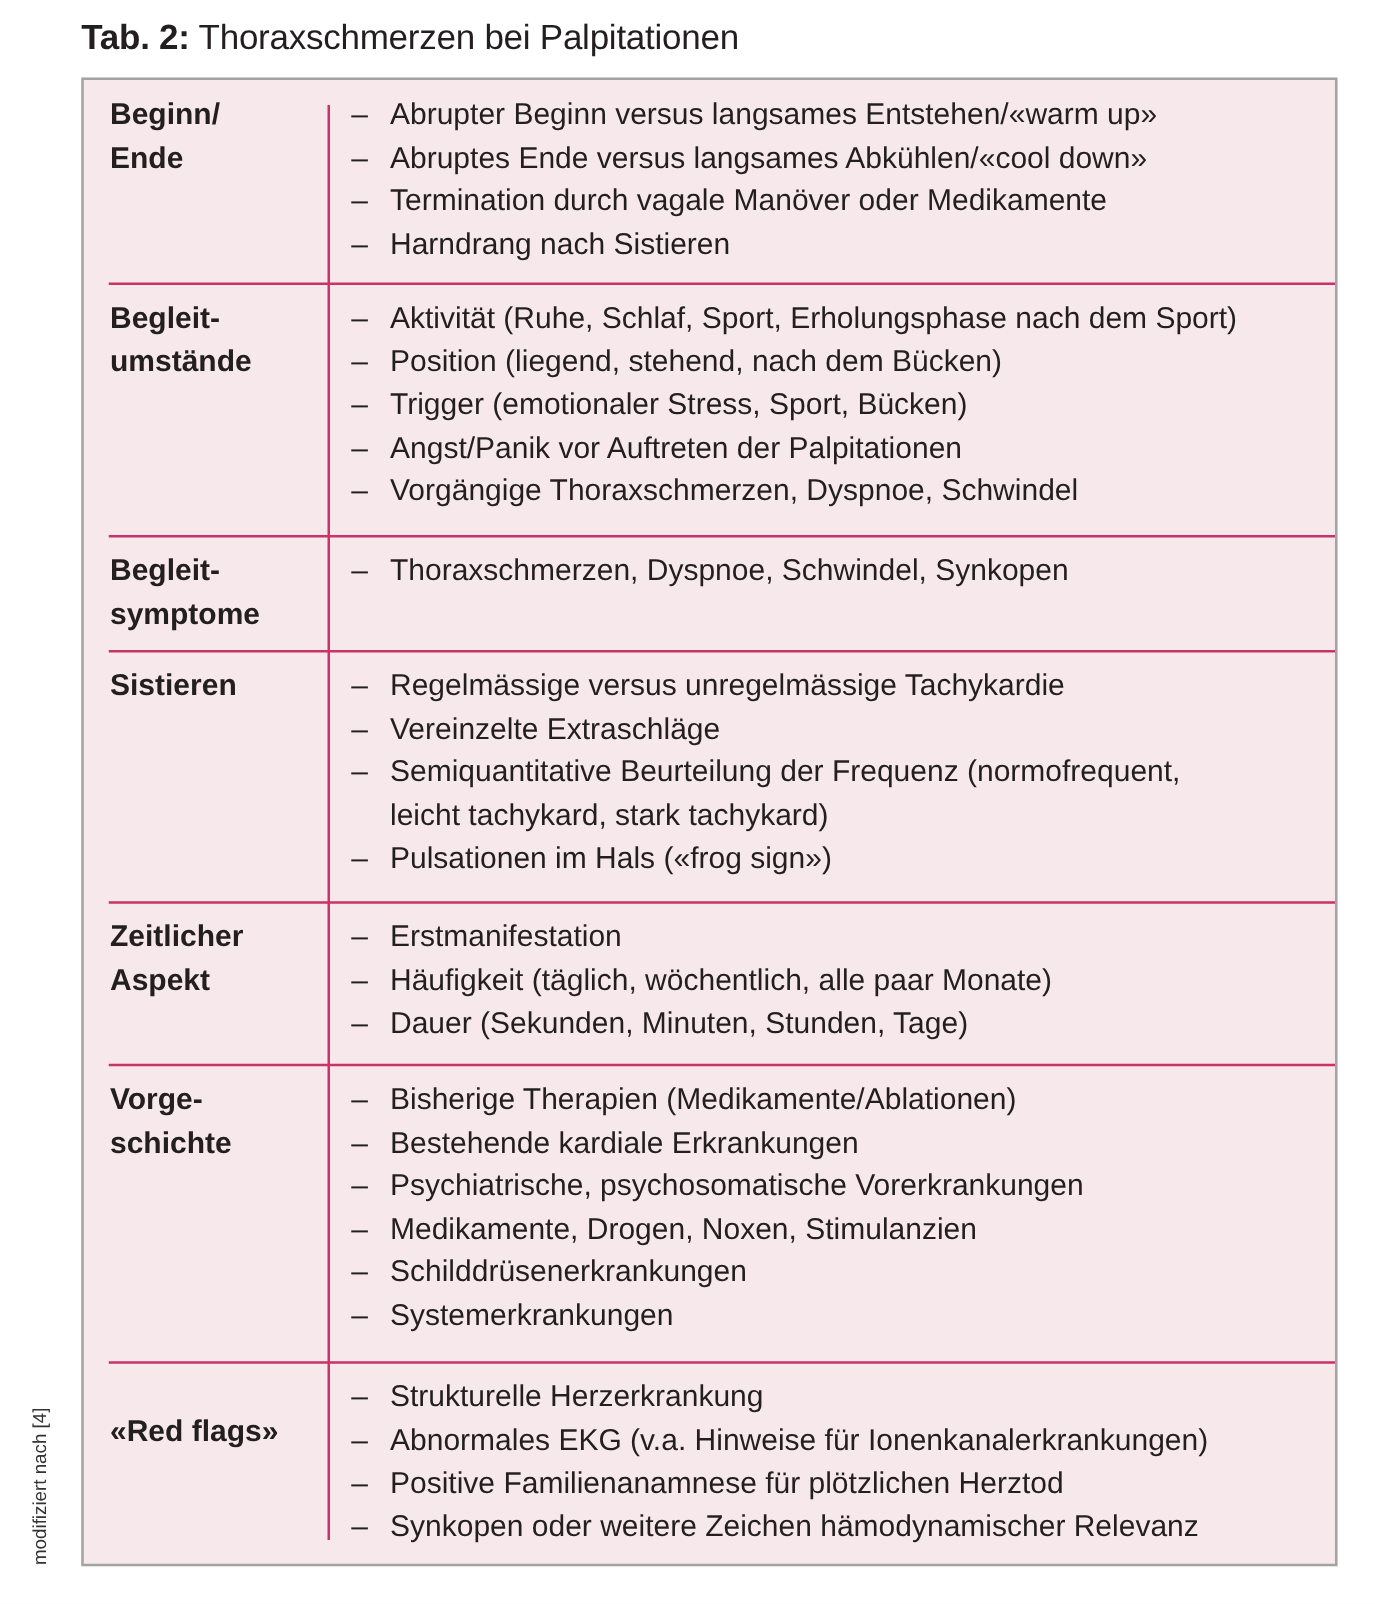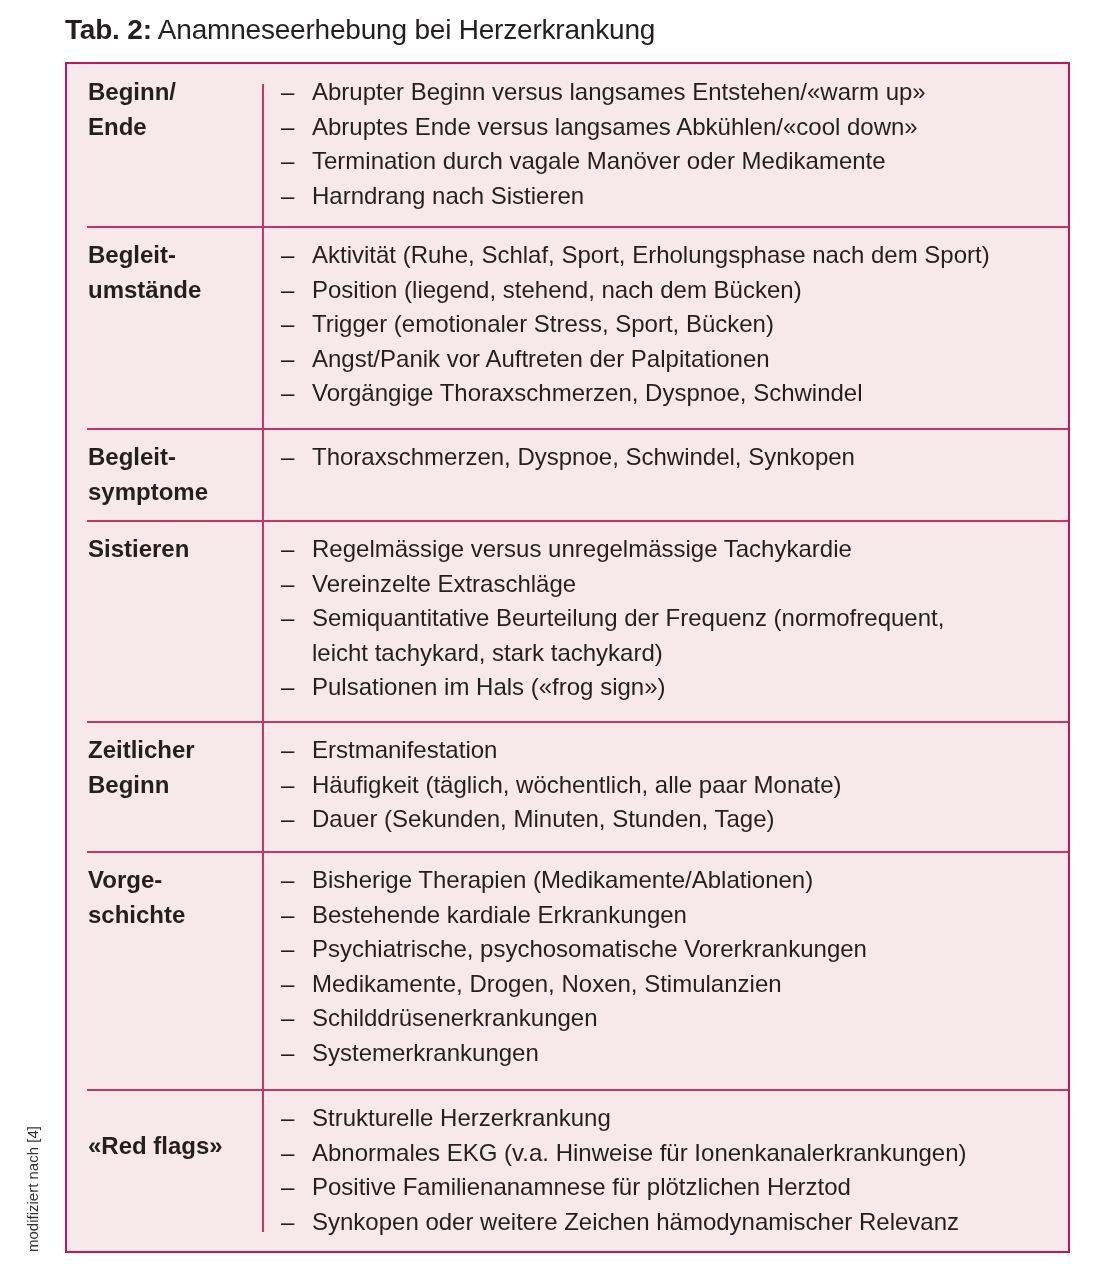--- a/index.html
+++ b/index.html
@@ -3,35 +3,35 @@
   <meta charset="utf-8">
   <style>
     html, body { margin: 0; padding: 0; background: #ffffff; }
     body { width: 1100px; height: 1283px; position: relative; overflow: hidden;
            font-family: "Liberation Sans", sans-serif; color: #231f20; }
     .title { position: absolute; left: 65px; top: 14px; font-size: 28px; letter-spacing: -0.2px; }
     .title .bold { font-weight: bold; }
     .side-note { position: absolute; left: 24px; top: 1252px; transform-origin: left top;
                  transform: rotate(-90deg); font-size: 15px; color: #333; white-space: nowrap; }
     .table { position: absolute; left: 65px; top: 62px; width: 1001px; height: 1187px;
-             border: 2px solid #be185d; background: #f7e9eb; box-sizing: content-box; }
+             border: 2px solid #a3a3a3; background: #f7e9eb; box-sizing: content-box; }
     .vline { position: absolute; left: 195px; top: 20px; width: 2px; height: 1148px; background: #c8336a; }
     .row { position: absolute; left: 0; width: 100%; }
     .row .sep { position: absolute; left: 20px; right: 0; top: 0; height: 2px; background: #c8336a; }
     .row .head { position: absolute; left: 21px; font-weight: bold; font-size: 24px; line-height: 34.5px; }
     .row .items { position: absolute; left: 214px; font-size: 24px; line-height: 34.5px; margin: 0; padding: 0; list-style: none; }
     .row .items li { position: relative; padding-left: 31px; white-space: nowrap; }
     .row .items li .dash { position: absolute; left: 0; top: 0; }
   </style>
 </head>
 <body>
 
 <div class="title">
   <span class="bold">Tab. 2:</span>
-  <span>Anamneseerhebung bei Herzerkrankung</span>
+  <span>Thoraxschmerzen bei Palpitationen</span>
 </div>
 
 <div class="side-note">modifiziert nach [4]</div>
 
 <div class="table">
   <div class="vline"></div>
   <div id="rows">
       <div class="row" style="top: 0px;">
         <div class="head" style="top: 11px;">
           <div>Beginn/</div>
@@ -78,21 +78,21 @@
           <li><span class="dash">–</span><span style="white-space: pre;">Vereinzelte Extraschläge</span></li>
           <li><span class="dash">–</span><span style="white-space: pre;">Semiquantitative Beurteilung der Frequenz (normofrequent,
 leicht tachykard, stark tachykard)</span></li>
           <li><span class="dash">–</span><span style="white-space: pre;">Pulsationen im Hals («frog sign»)</span></li>
         </ul>
       </div>
       <div class="row" style="top: 657px;">
         <div class="sep"></div>
         <div class="head" style="top: 12px;">
           <div>Zeitlicher</div>
-          <div>Beginn</div>
+          <div>Aspekt</div>
         </div>
         <ul class="items" style="top: 12px;">
           <li><span class="dash">–</span><span style="white-space: pre;">Erstmanifestation</span></li>
           <li><span class="dash">–</span><span style="white-space: pre;">Häufigkeit (täglich, wöchentlich, alle paar Monate)</span></li>
           <li><span class="dash">–</span><span style="white-space: pre;">Dauer (Sekunden, Minuten, Stunden, Tage)</span></li>
         </ul>
       </div>
       <div class="row" style="top: 787px;">
         <div class="sep"></div>
         <div class="head" style="top: 12px;">

